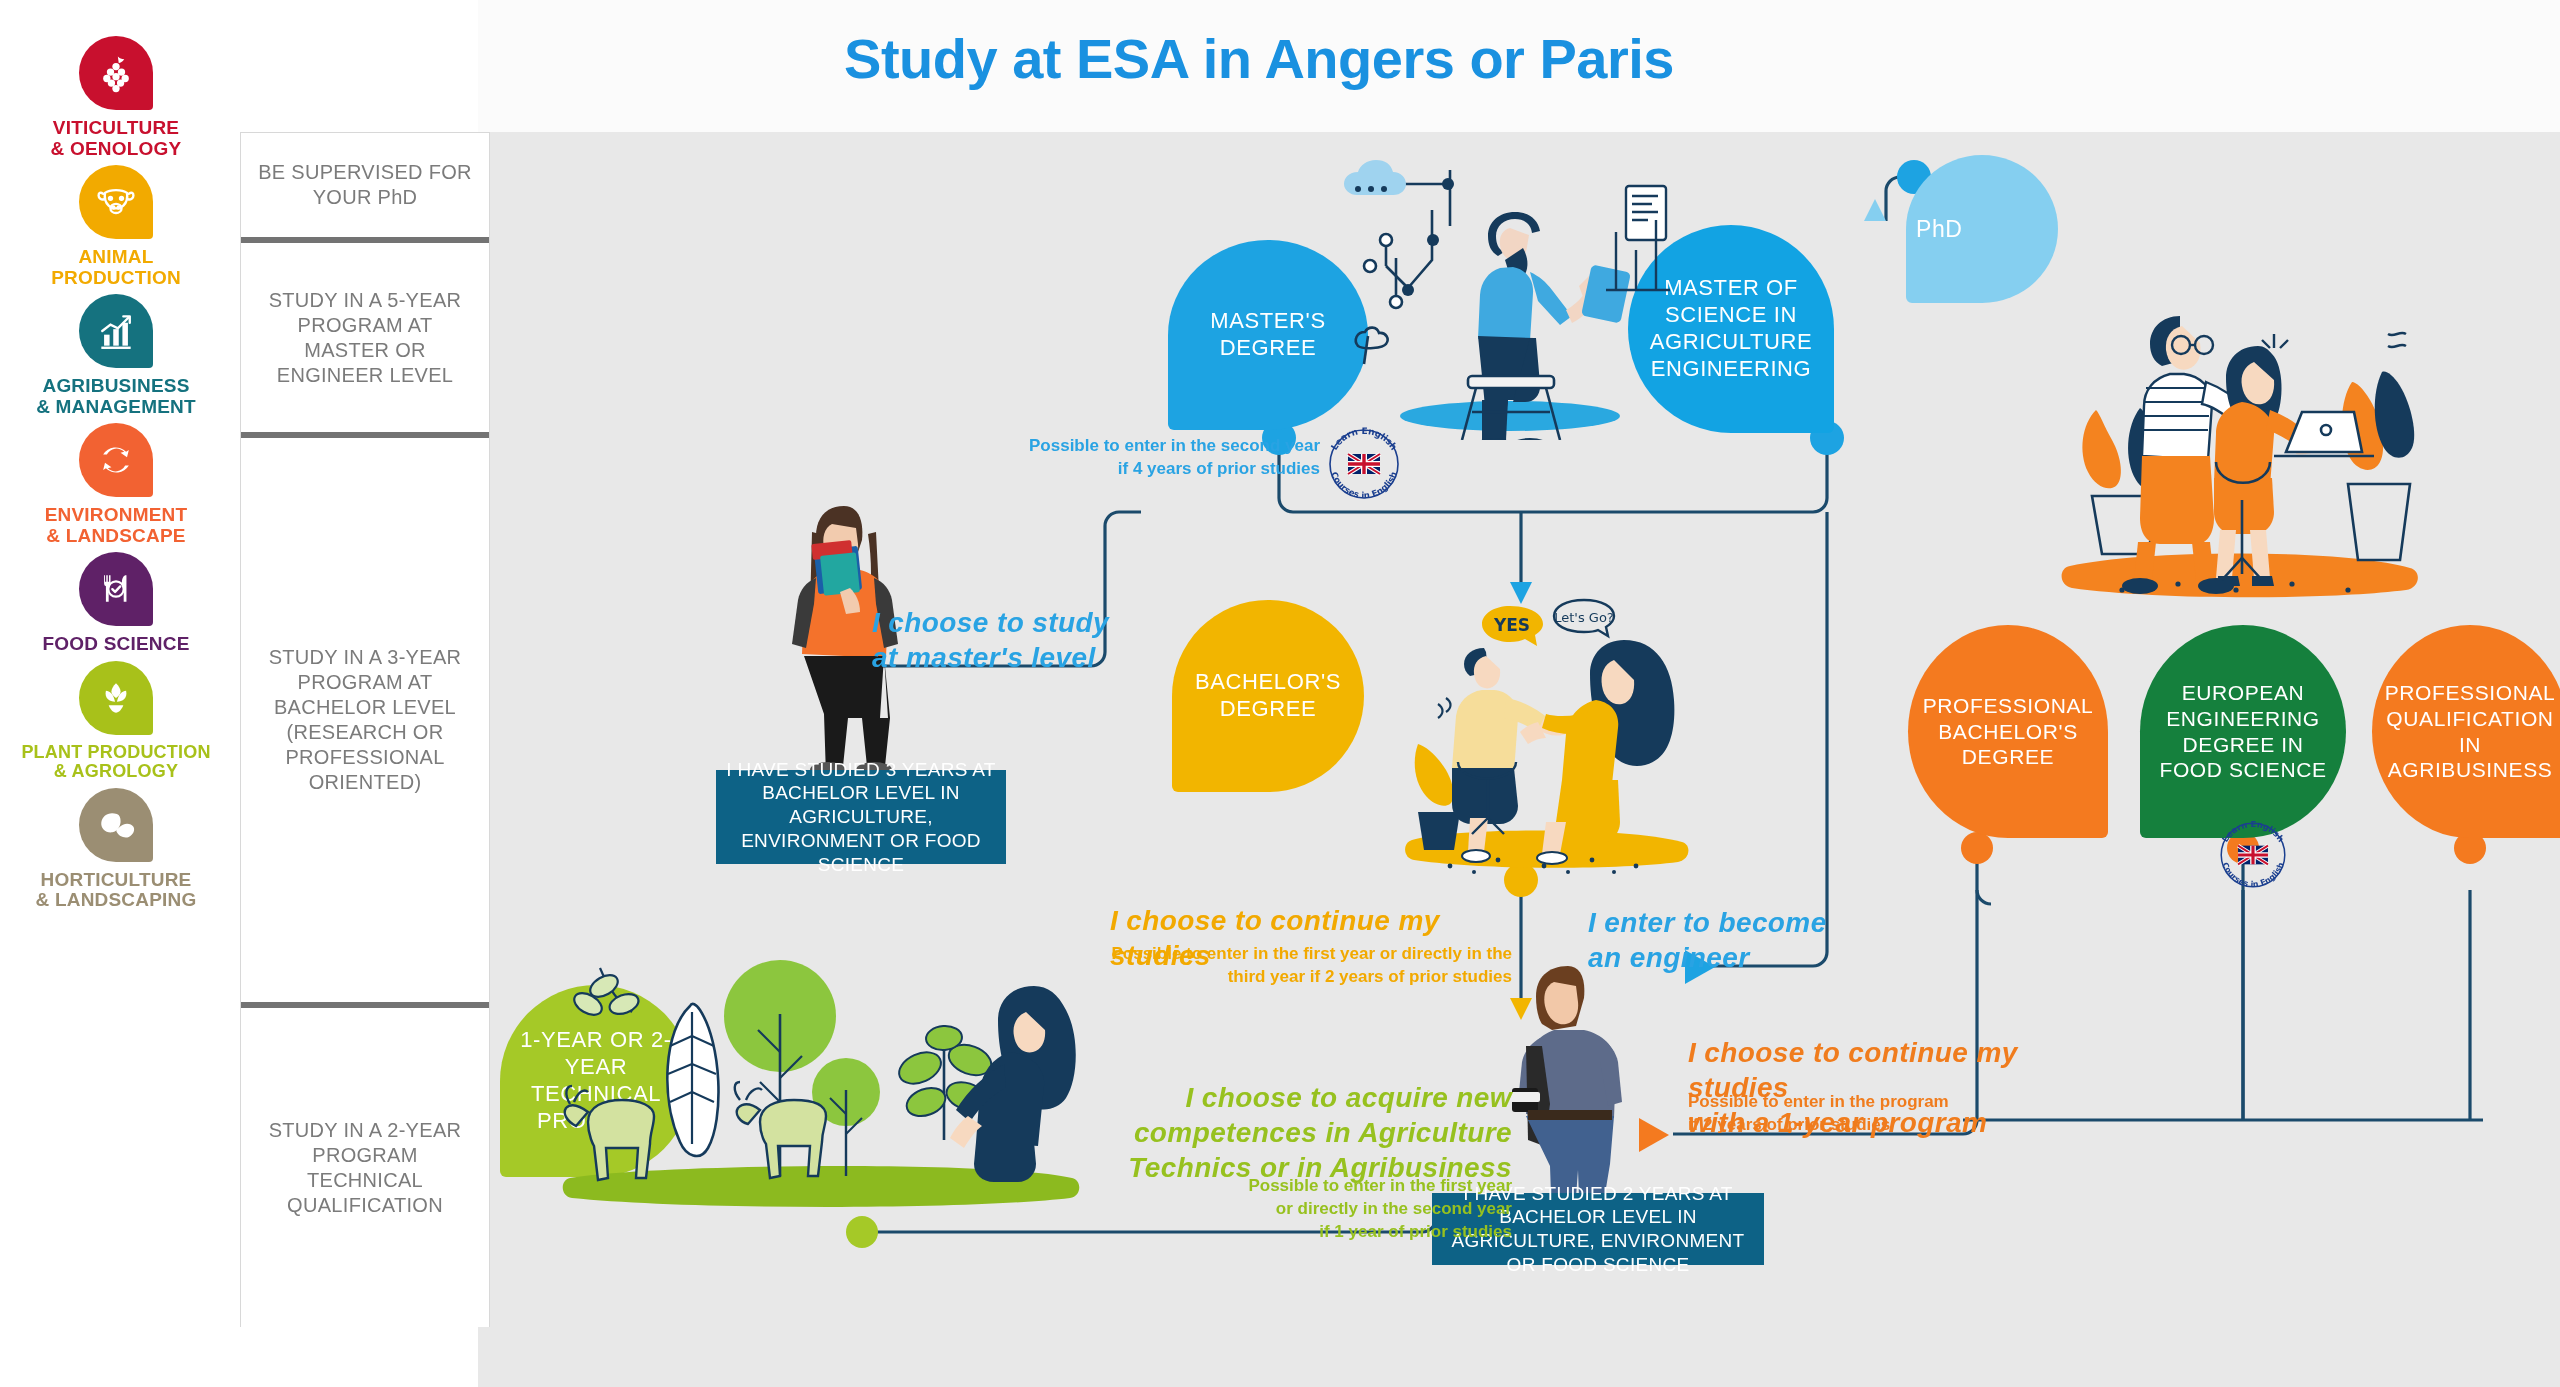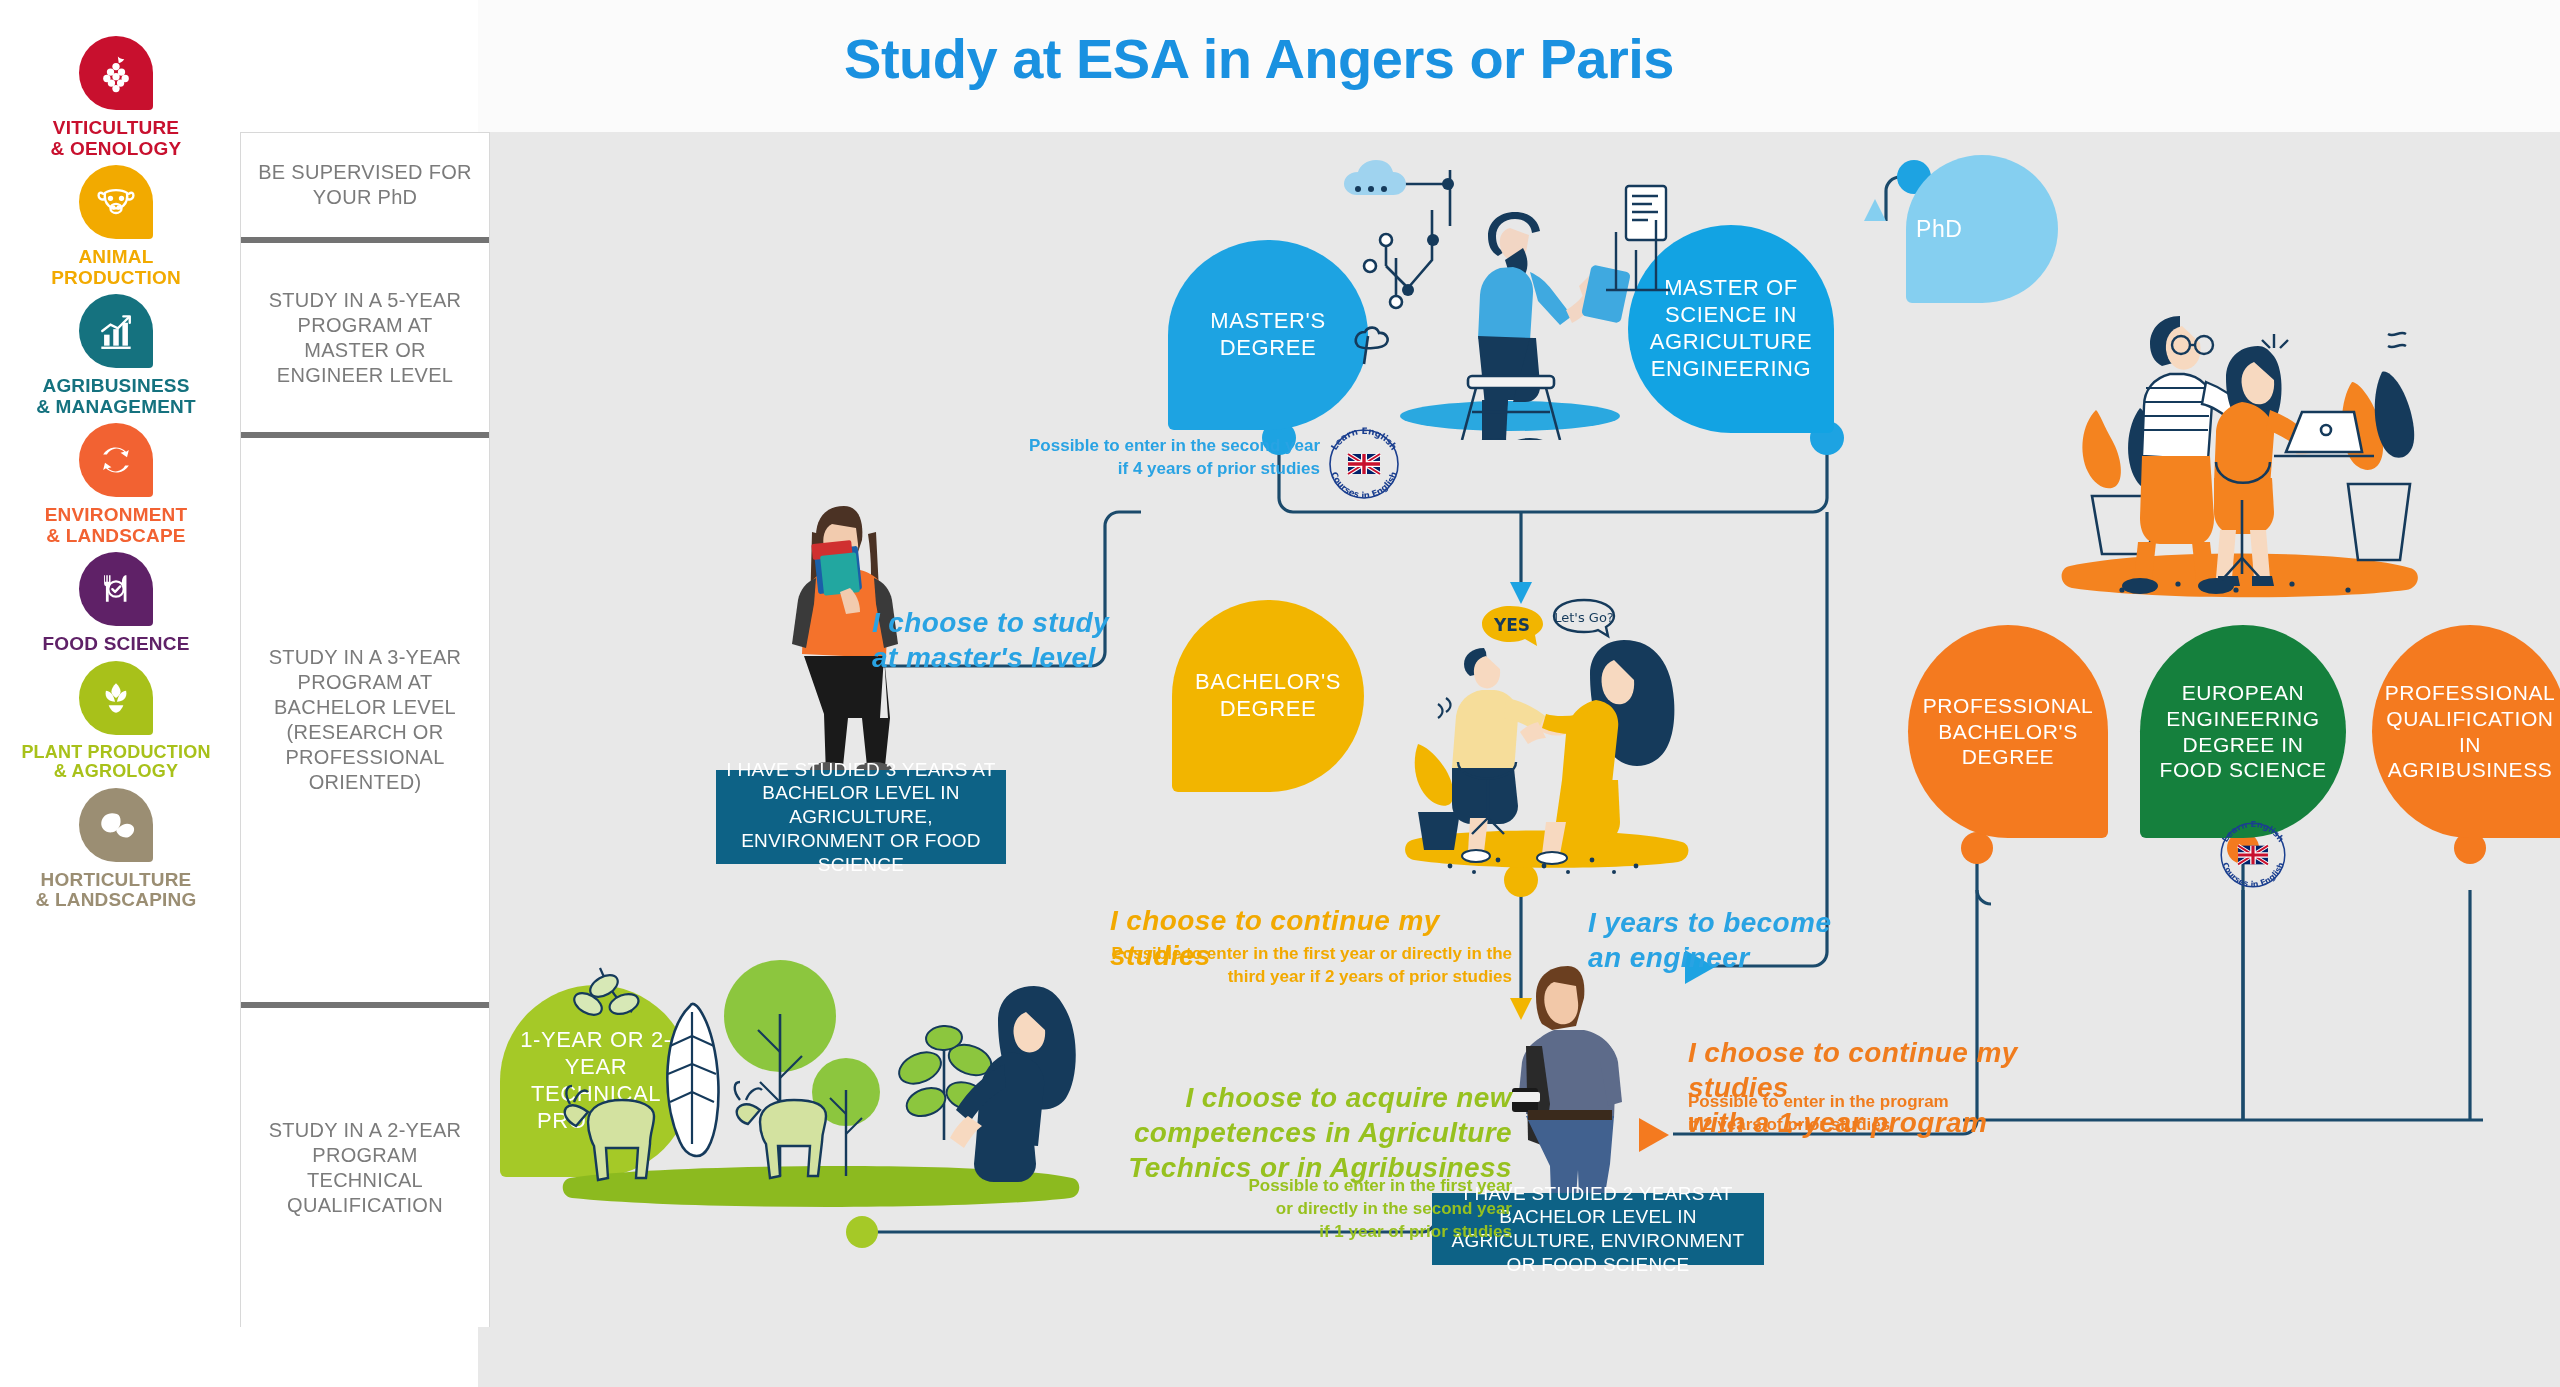--- a/index.html
+++ b/index.html
@@ -643,21 +643,21 @@
 
     <div class="abs hand yellow" style="left:1110px;top:868px;width:400px;white-space:pre-line;">
       <span>I choose to continue my studies</span>
     </div>
     <div class="abs note yellow" style="left:1044px;top:920px;width:468px;text-align:right;white-space:pre-line;">
       <span>Possible to enter in the first year or directly in the
 third year if 2 years of prior studies</span>
     </div>
 
     <div class="abs hand blue" style="left:1588px;top:870px;width:300px;white-space:pre-line;">
-      <span>I years to become
+      <span>I enter to become
 an engineer</span>
     </div>
 
     <div class="abs hand orange" style="left:1688px;top:1000px;width:420px;white-space:pre-line;">
       <span>I choose to continue my studies
 with a 1-year program</span>
     </div>
     <div class="abs note orange" style="left:1688px;top:1068px;width:400px;white-space:pre-line;">
       <span>Possible to enter in the program
 if 2 years of prior studies</span>

